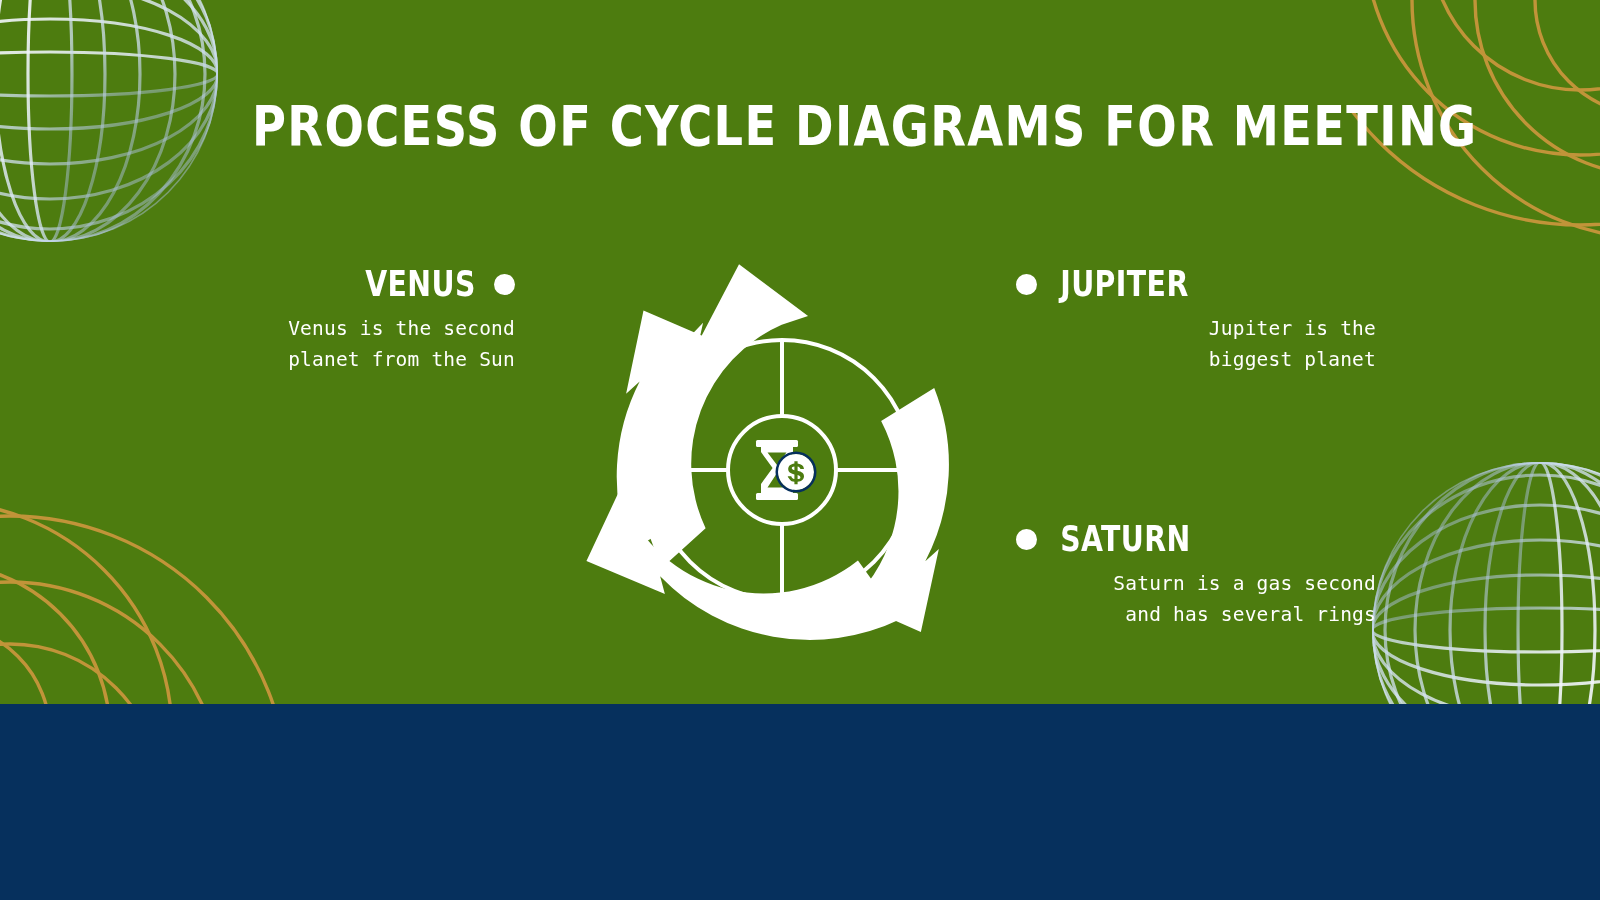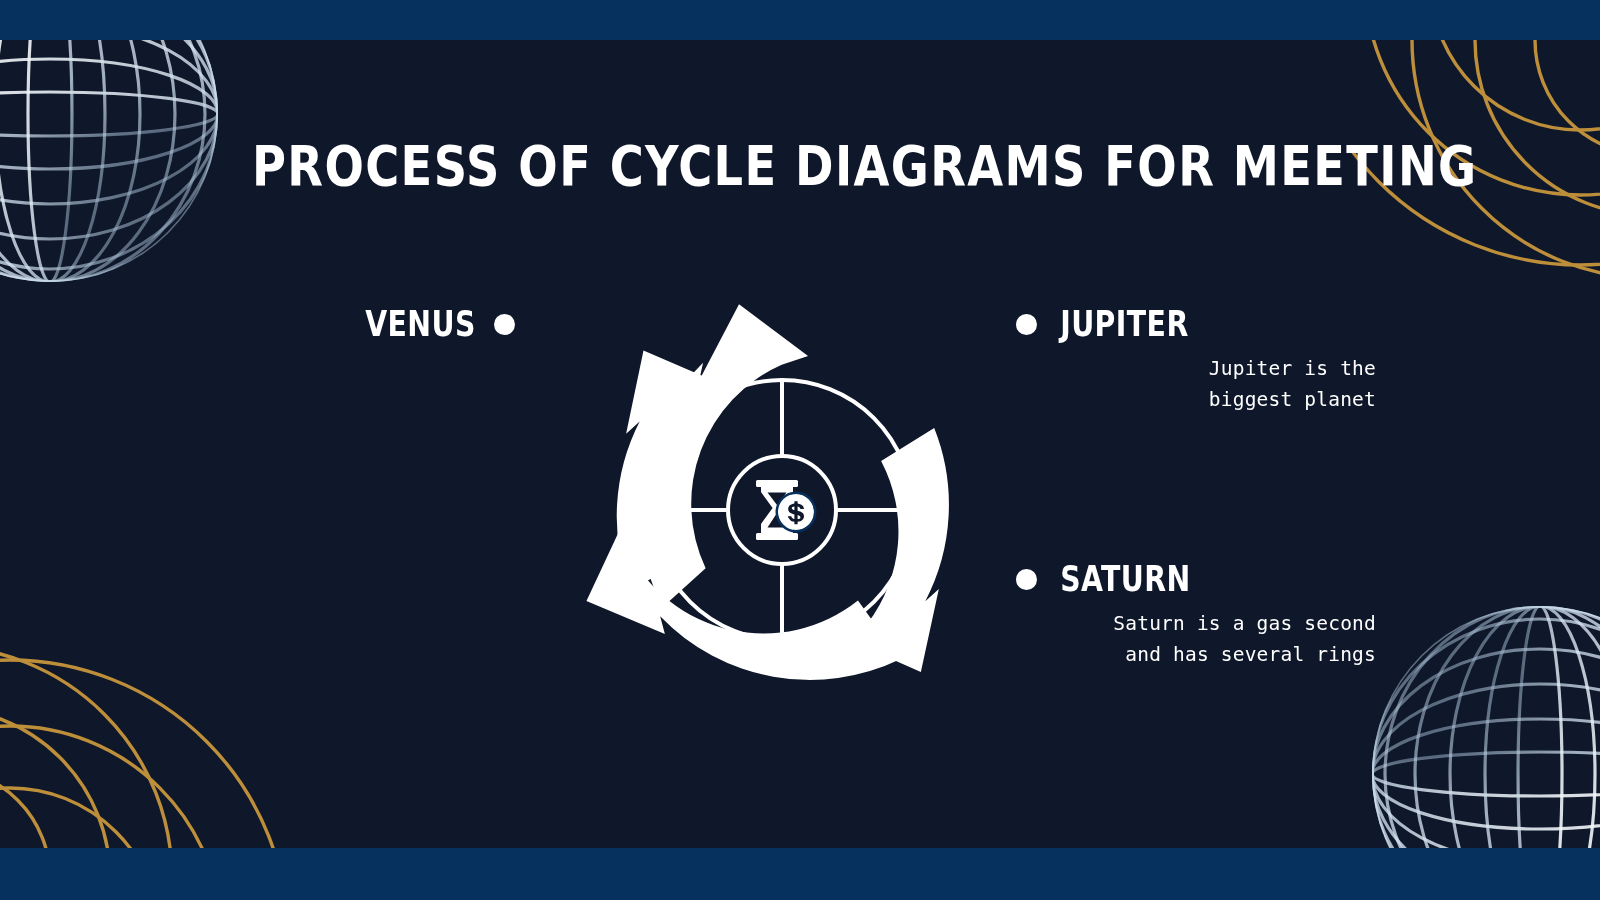--- a/index.html
+++ b/index.html
@@ -3,25 +3,24 @@
 <meta charset="utf-8">
 <style>
   html, body {
     margin: 0;
     padding: 0;
     background: #06305d;
   }
   #slide {
     position: relative;
     width: 1600px;
-    height: 808px;
-    background: #0f172a;
+    height: 704px;
+    background: #4d7c0f;
     overflow: hidden;
     font-family: "Liberation Sans", sans-serif;
-    margin-top: 40px;
   }
 
   
   .corner-art {
     position: absolute;
     pointer-events: none;
   }
   #globe-tl { top: -96px;  left: -120px; }
   #globe-br { bottom: -96px; right: -110px; }
   #arcs-tr  { top: -120px; right: -110px; }
@@ -186,20 +185,22 @@
     </g>
   </svg>
 
   <div id="title">PROCESS OF CYCLE DIAGRAMS FOR MEETING</div>
 
   <div class="item left" id="item-venus">
     <div class="item-head">
       <span class="item-title">VENUS</span>
       <span class="bullet"></span>
     </div>
+    <div class="item-desc">Venus is the second
+planet from the Sun</div>
   </div>
 
   <div class="item left" id="item-mars">
   </div>
 
   <div class="item right" id="item-jupiter">
     <div class="item-head">
       <span class="bullet"></span>
       <span class="item-title">JUPITER</span>
     </div>

